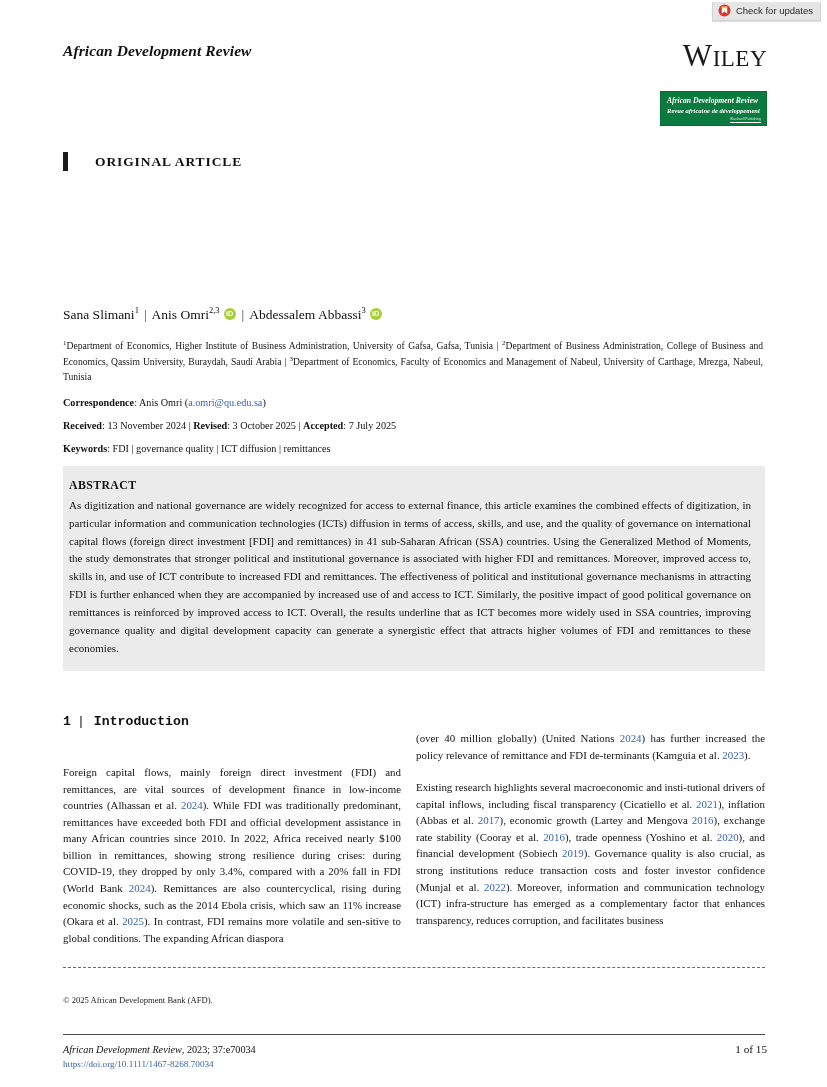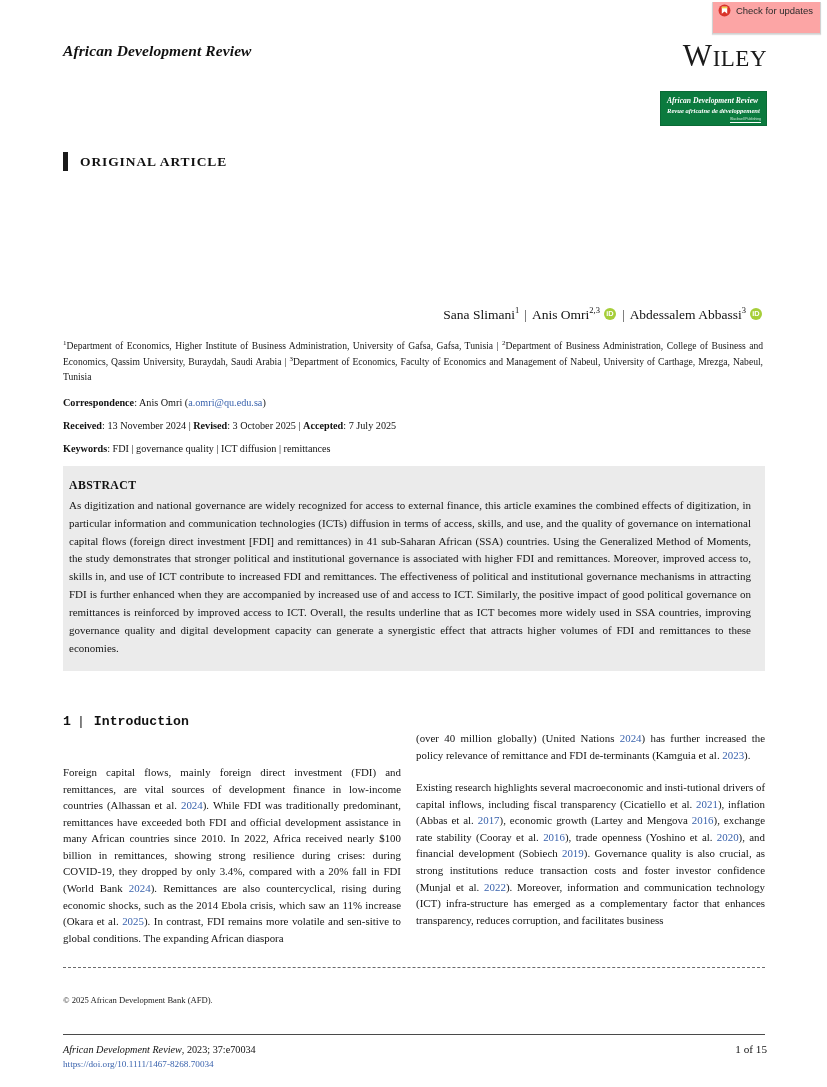--- a/index.html
+++ b/index.html
@@ -24,24 +24,24 @@
   }
 
   
   .crossmark {
     position: absolute;
     right: 6px;
     top: 2px;
     display: flex;
     align-items: center;
     gap: 5px;
-    background: #fca5a5;
+    background: #e5e5e5;
     border: 1px solid #d2d2d2;
     border-top: none;
-    padding: 2px 7px 16px 5px;
+    padding: 2px 7px 3px 5px;
     font-family: "Liberation Sans", sans-serif;
     font-size: 9.5px;
     color: #2b2b2b;
     box-shadow: 0 1px 1px rgba(0,0,0,.12);
   }
   .crossmark-icon {
     width: 13px; height: 13px;
     flex: none;
   }
 
@@ -111,21 +111,21 @@
     padding-bottom: 1px;
   }
 
   
   .article-type-wrap {
     position: absolute;
     left: 63px;
     top: 152px;
     display: flex;
     align-items: center;
-    gap: 12px;
+    gap: 27px;
   }
   .article-type-bar {
     width: 5px;
     height: 19px;
     background: #1a1a1a;
   }
   .article-type-label {
     font-family: "Liberation Serif", serif;
     font-weight: bold;
     font-size: 13.5px;
@@ -149,21 +149,20 @@
 
   
   .authors {
     position: absolute;
     left: 63px;
     top: 305px;
     width: 700px;
     font-size: 13.5px;
     line-height: 1.3;
     color: #111;
-    text-align: right;
   }
   .authors .sep {
     padding: 0 5px;
     color: #444;
   }
   .authors sup { font-size: 8.5px; vertical-align: super; }
   .orcid {
     display: inline-block;
     width: 12px; height: 12px;
     border-radius: 50%;

